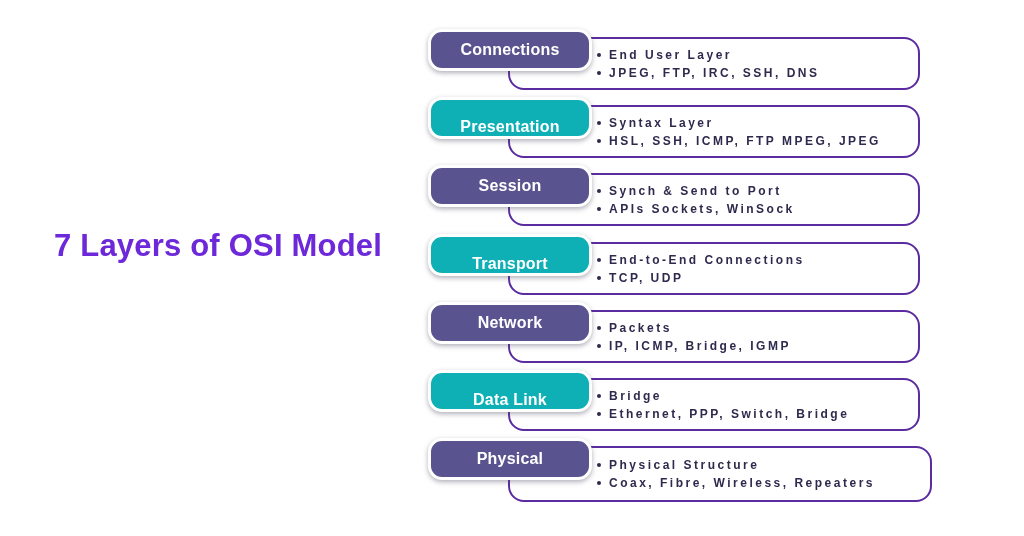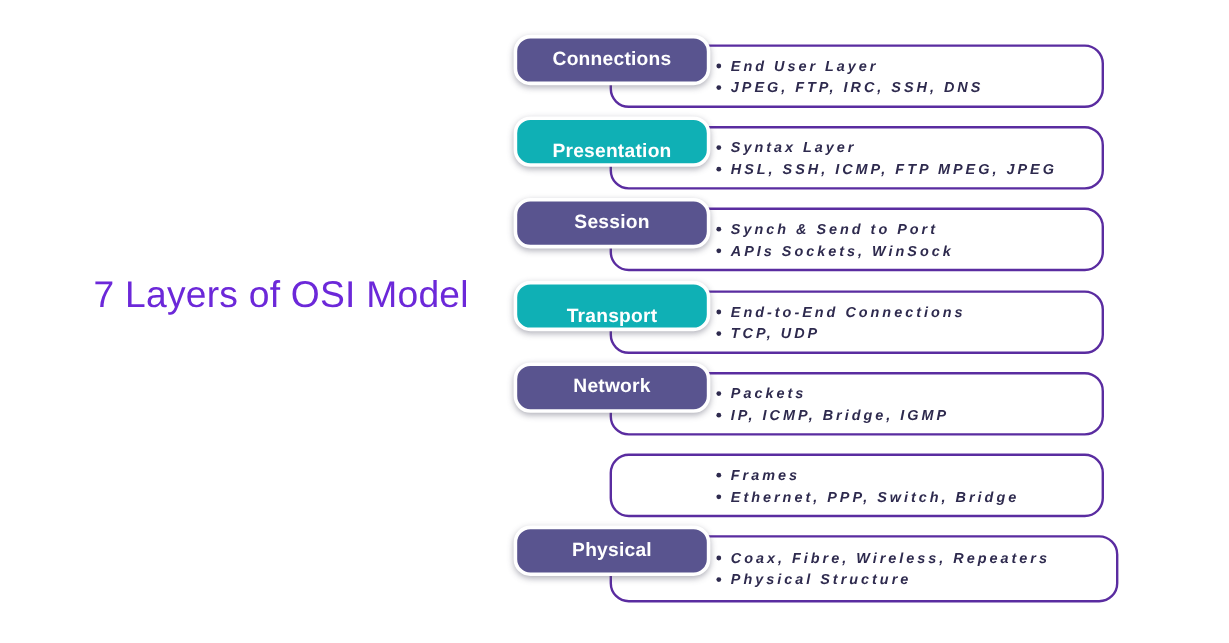--- a/index.html
+++ b/index.html
@@ -12,25 +12,24 @@
     background: #ffffff;
     overflow: hidden;
   }
 
   .title {
     position: absolute;
     left: 54px;
     top: 228px;
     width: 360px;
     font-size: 31px;
-    font-weight: normal;
+    font-weight: bold;
     letter-spacing: 0.2px;
     color: var(--title_color, #6C28D9);
     white-space: nowrap;
-    margin-left: 24px;
   }
 
   .row {
     position: absolute;
     left: 428px;
     width: 520px;
     height: 64px;
   }
 
   .box {
@@ -44,21 +43,21 @@
     border-radius: 16px;
     box-sizing: border-box;
     display: flex;
     flex-direction: column;
     justify-content: center;
     gap: 4px;
     padding-left: 87px;
   }
   .row:last-child .box { width: 424px; height: 56px; }
 
-  .point-line { display: flex; align-items: center; gap: 8px; font-style: italic; }
+  .point-line { display: flex; align-items: center; gap: 8px; }
 
   .bullet {
     width: 4px;
     height: 4px;
     border-radius: 50%;
     background: var(--text_dark, #2E2A4E);
     flex: 0 0 auto;
   }
 
   .point-text {
@@ -177,38 +176,41 @@
     </div>
     <div class="pill pill--purple">
       <span class="pill-label">Network</span>
     </div>
   </div>
 
   <div class="row" style="top: 370px;">
     <div class="box">
       <div class="point-line">
         <span class="bullet"></span>
-        <span class="point-text">Frames</span>
+        <span class="point-text">Bridge</span>
       </div>
       <div class="point-line">
         <span class="bullet"></span>
         <span class="point-text">Ethernet, PPP, Switch, Bridge</span>
       </div>
     </div>
+    <div class="pill pill--teal">
+      <span class="pill-label">Data Link</span>
+    </div>
   </div>
 
   <div class="row" style="top: 438px;">
     <div class="box">
       <div class="point-line">
         <span class="bullet"></span>
+        <span class="point-text">Physical Structure</span>
+      </div>
+      <div class="point-line">
+        <span class="bullet"></span>
         <span class="point-text">Coax, Fibre, Wireless, Repeaters</span>
-      </div>
-      <div class="point-line">
-        <span class="bullet"></span>
-        <span class="point-text">Physical Structure</span>
       </div>
     </div>
     <div class="pill pill--purple">
       <span class="pill-label">Physical</span>
     </div>
   </div>
 </div>
 </div>
 
 </body></html>

